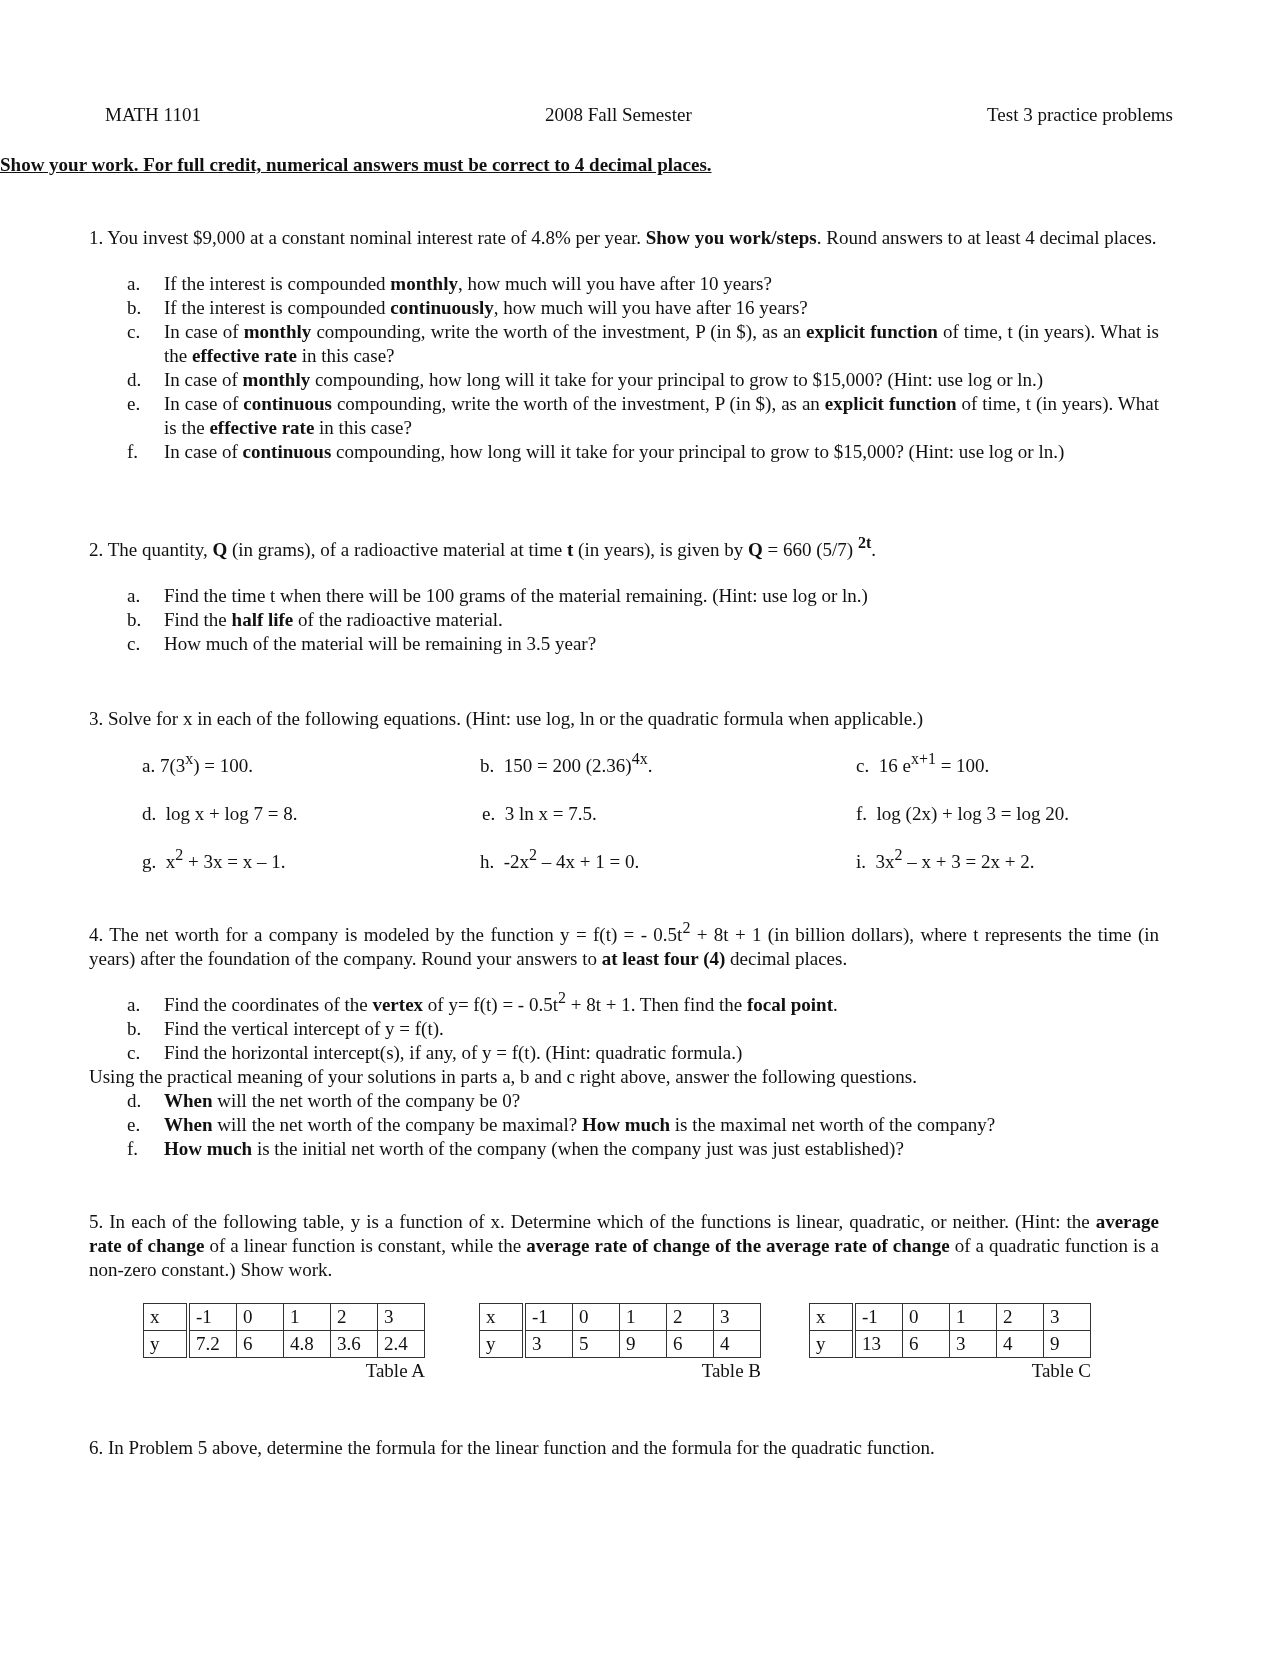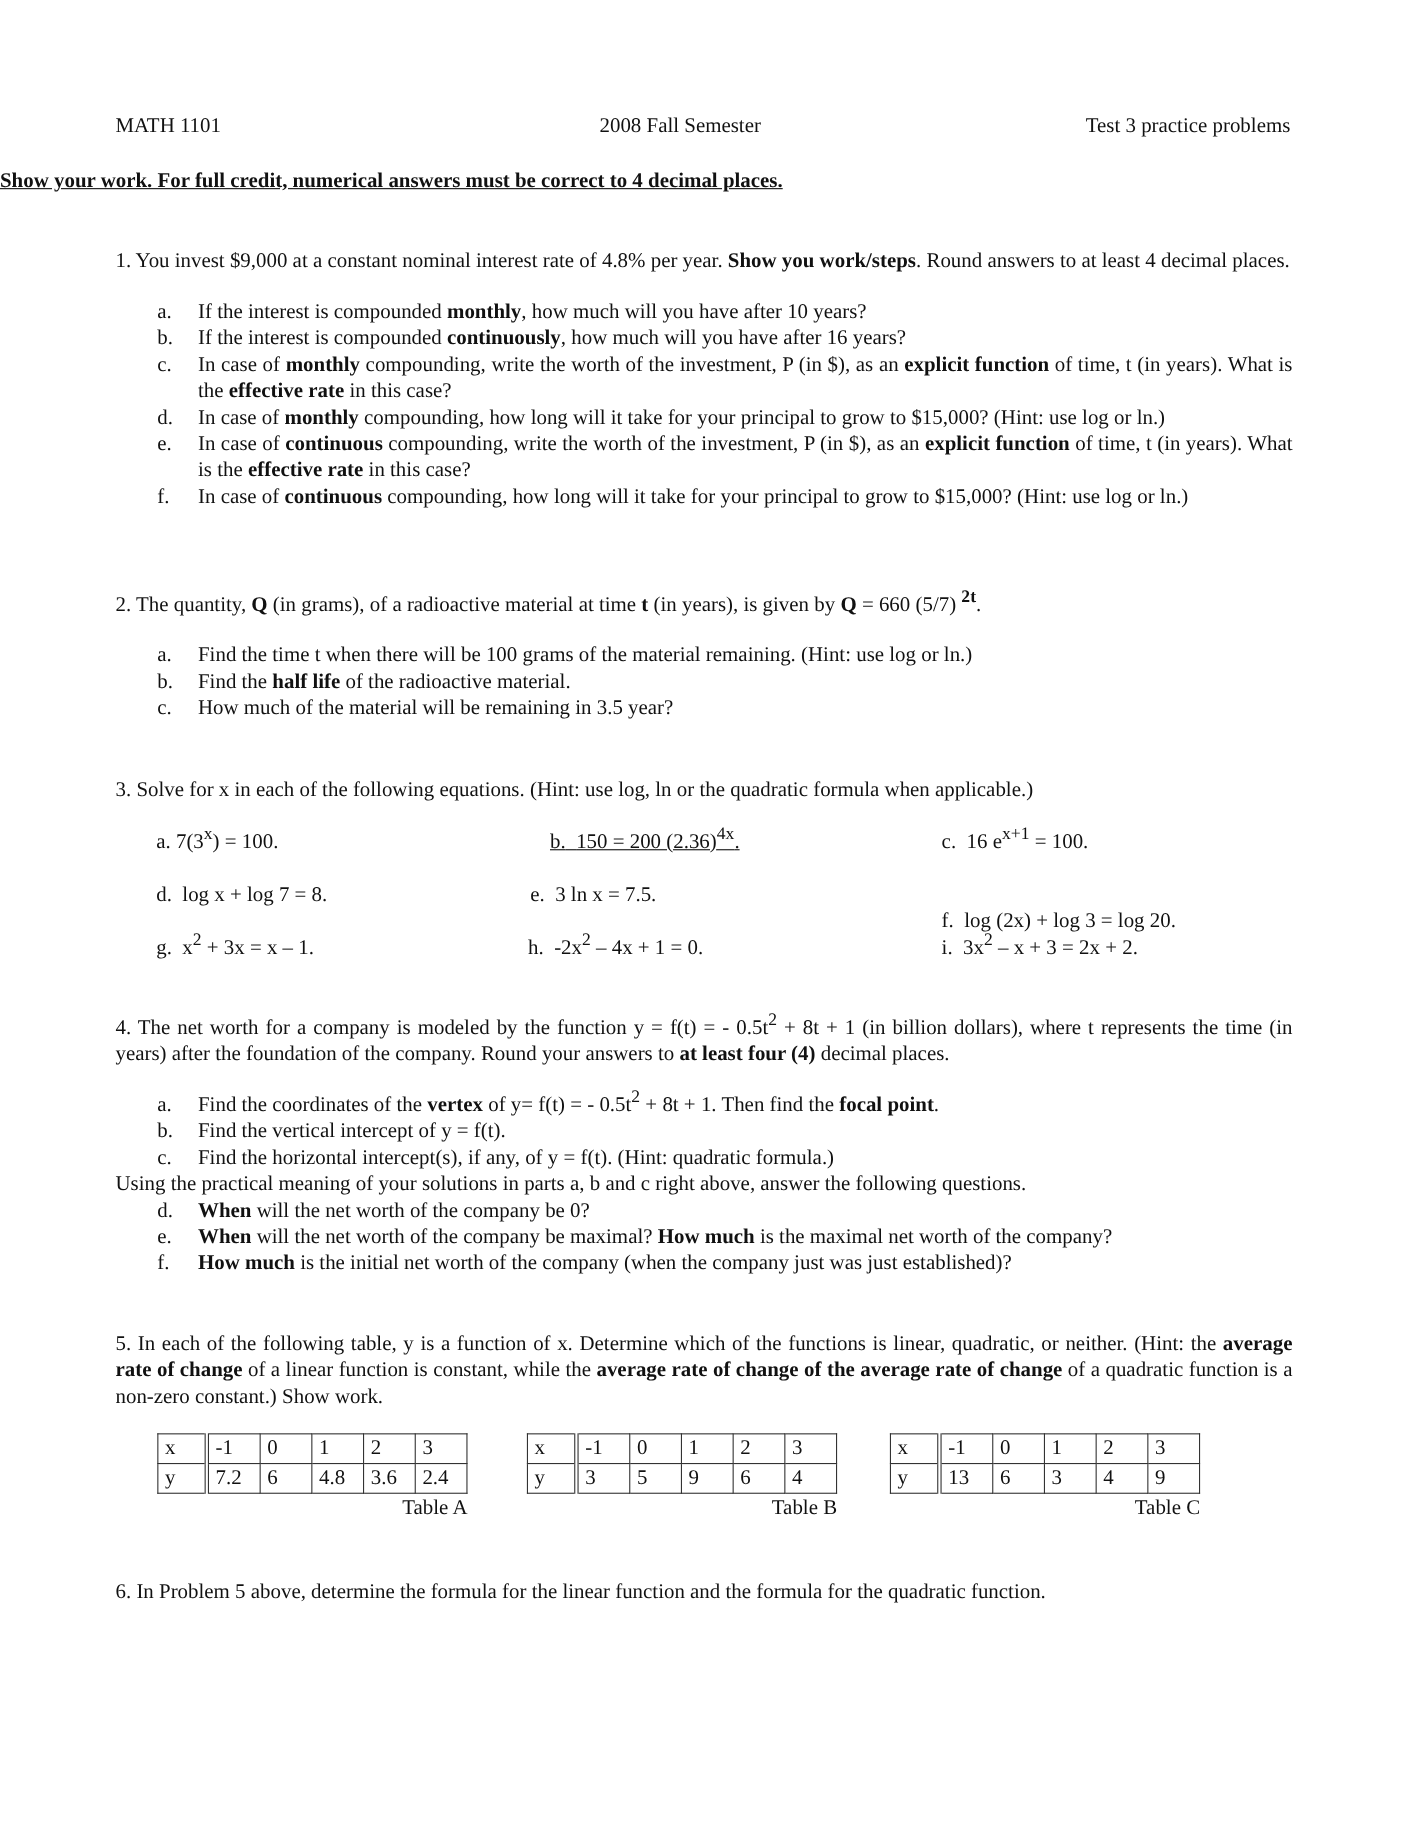--- a/index.html
+++ b/index.html
@@ -5,21 +5,21 @@
   html, body { margin:0; padding:0; background:#ffffff; }
   body { width:1280px; height:1656px; position:relative; overflow:hidden;
          font-family:"Liberation Serif", "DejaVu Serif", serif; color:#111; font-size:19px; }
   .page { position:absolute; left:0; top:0; width:1144px; height:1656px; }
   .hdr { position:absolute; top:104px; left:105px; width:1068px; height:26px; }
   .hdr span { position:absolute; top:0; white-space:nowrap; }
   .hdr .l { left:0; }
   .hdr .c { left:440px; }
   .hdr .r { right:0; }
   .instr { position:absolute; top:154px; left:0; width:1280px; text-align:left; font-weight:bold;text-decoration:underline; }
-  .blk { position:absolute; left:105px; width:1070px; line-height:24px; }
+  .blk { position:absolute; left:89px; width:1070px; line-height:24px; }
   .para { text-align:justify; }
   .item { position:relative; padding-left:75px; }
   .item .lbl { position:absolute; left:38px; top:0; }
   .sup { font-size:16px; vertical-align:8px; line-height:0; }
   .grid3 { position:absolute; left:140px; width:1000px; }
   .eq { position:absolute; white-space:nowrap; }
   table.tt { border-collapse:collapse; font-size:19px; }
   table.tt td { border:1.5px solid #333; height:26px; padding:0 6px; line-height:24px; }
   table.tt td.h { border-right:4px double #333; }
   .tbox { position:absolute; top:1303px; }
@@ -52,26 +52,26 @@
     <div><span>2. The quantity, </span><b>Q</b><span> (in grams), of a radioactive material at time </span><b>t</b><span> (in years), is given by </span><b>Q</b><span> = 660 (5/7) </span><b class="sup">2t</b><span>.</span></div>
     <div style="height:22px"></div>
     <div class="item"><span class="lbl">a.</span><span>Find the time t when there will be 100 grams of the material remaining. (Hint: use log or ln.)</span></div>
     <div class="item"><span class="lbl">b.</span><span>Find the </span><b>half life</b><span> of the radioactive material.</span></div>
     <div class="item"><span class="lbl">c.</span><span>How much of the material will be remaining in 3.5 year?</span></div>
   </div>
 
   <div class="blk" style="top:707px;">3. Solve for x in each of the following equations. (Hint: use log, ln or the quadratic formula when applicable.)</div>
   <div class="grid3" style="top:755px;">
     <div class="eq" style="left:2px;top:0;"><span>a.</span> <span>7(3</span><span class="sup">x</span><span>) = 100.</span></div>
-    <div class="eq" style="left:360px;top:0;text-decoration:underline;"><span>b.</span>&nbsp; <span>150 = 200 (2.36)</span><span class="sup">4x</span><span>.</span></div>
+    <div class="eq" style="left:340px;top:0;"><span>b.</span>&nbsp; <span>150 = 200 (2.36)</span><span class="sup">4x</span><span>.</span></div>
     <div class="eq" style="left:716px;top:0;"><span>c.</span>&nbsp; <span>16 e</span><span class="sup">x+1</span><span> = 100.</span></div>
 
     <div class="eq" style="left:2px;top:48px;"><span>d.</span>&nbsp; <span>log x + log 7 = 8.</span></div>
     <div class="eq" style="left:342px;top:48px;"><span>e.</span>&nbsp; <span>3 ln x = 7.5.</span></div>
-    <div class="eq" style="left:716px;top:48px;margin-top:24px;"><span>f.</span>&nbsp; <span>log (2x) + log 3 = log 20.</span></div>
+    <div class="eq" style="left:716px;top:48px;"><span>f.</span>&nbsp; <span>log (2x) + log 3 = log 20.</span></div>
 
     <div class="eq" style="left:2px;top:96px;"><span>g.</span>&nbsp; <span>x</span><span class="sup">2</span><span> + 3x = x – 1.</span></div>
     <div class="eq" style="left:340px;top:96px;"><span>h.</span>&nbsp; <span>-2x</span><span class="sup">2</span><span> – 4x + 1 = 0.</span></div>
     <div class="eq" style="left:716px;top:96px;"><span>i.</span>&nbsp; <span>3x</span><span class="sup">2</span><span> – x + 3 = 2x + 2.</span></div>
   </div>
 
   <div class="blk" style="top:923px;">
     <div class="para"><span>4. The net worth for a company is modeled by the function y = f(t) = - 0.5t</span><span class="sup">2</span><span> + 8t + 1 (in billion dollars), where t represents the time (in years) after the foundation of the company.  Round your answers to </span><b>at least four (4)</b><span> decimal places.</span></div>
     <div style="height:22px"></div>
     <div class="item"><span class="lbl">a.</span><span>Find the coordinates of the </span><b>vertex</b><span> of y= f(t) = - 0.5t</span><span class="sup">2</span><span> + 8t + 1. Then find the </span><b>focal point</b><span>.</span></div>

